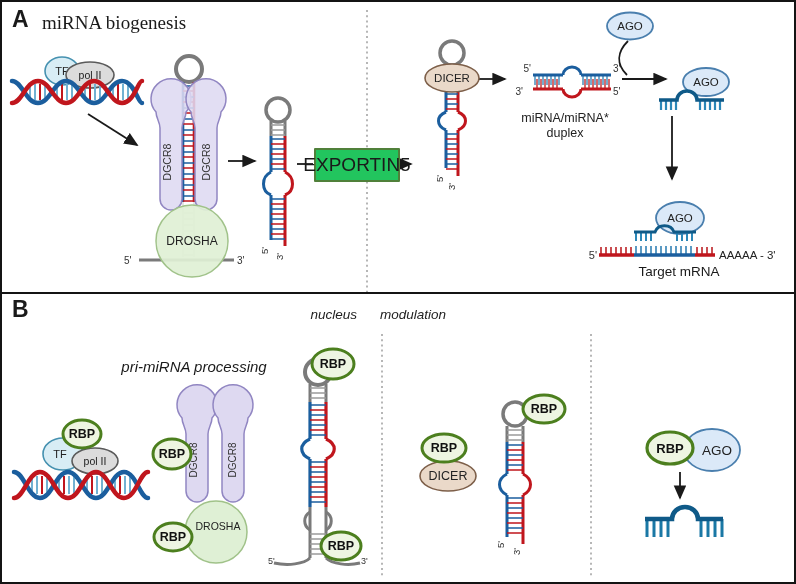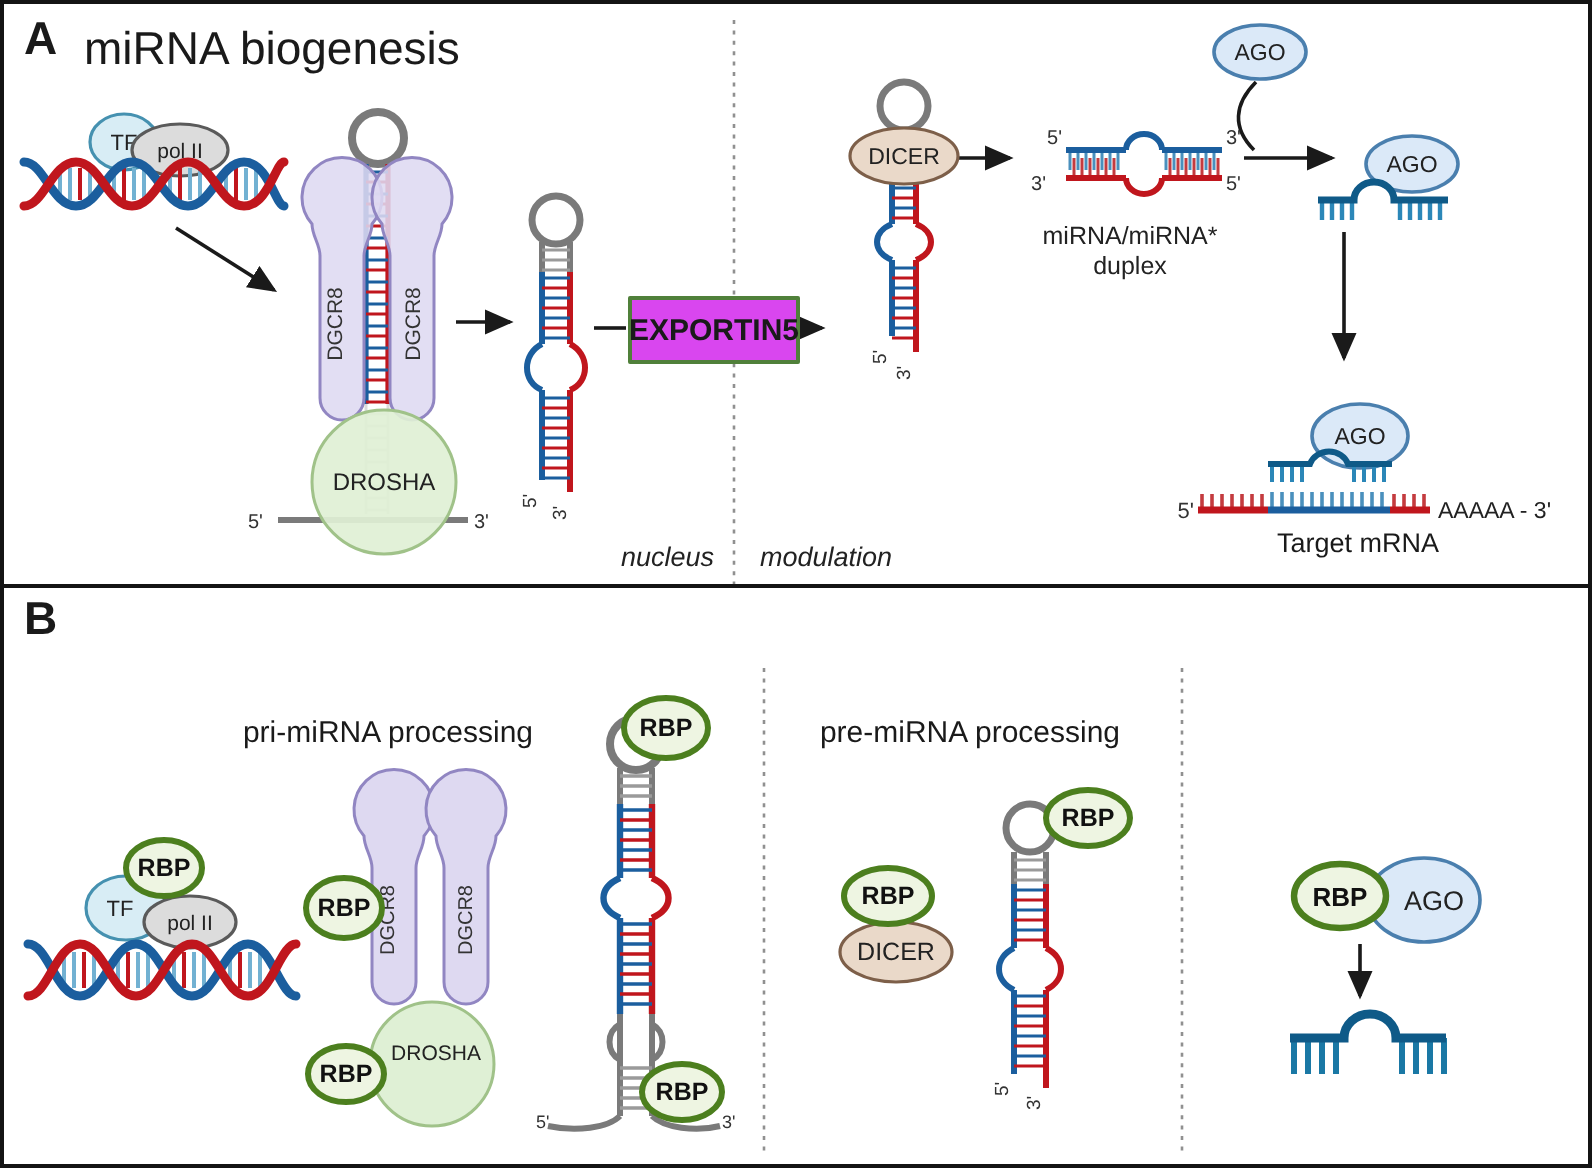--- a/index.html
+++ b/index.html
@@ -4,25 +4,25 @@
 <style>
   html,body{margin:0;padding:0;background:#ffffff;}
   .figure{position:relative;width:796px;height:584px;box-sizing:border-box;border:2px solid #141414;
           background:#fff;font-family:"Liberation Sans",sans-serif;color:#1a1a1a;overflow:hidden;}
   .abs{position:absolute;}
   .panel{position:absolute;left:0;width:796px;}
   #panelA{top:0;height:290px;}
   #panelB{top:292px;height:290px;}
   .divider{position:absolute;left:0;top:290px;width:796px;height:2px;background:#141414;z-index:4;}
   .ptag{font-size:23px;font-weight:bold;line-height:1;}
-  .ptitle{font-size:23px;line-height:1;}
-  .sect{font-size:15px;text-align:center;width:210px;}
-  .comp{font-style:italic;font-size:13.5px;color:#222;}
-  .exportin{background:#d946ef;border:2px solid #50803a;font-size:15px;display:flex;
-            align-items:center;justify-content:center;z-index:3;border-radius:1px;font-weight:bold;}
+  .ptitle{font-size:19px;line-height:1;font-family:Liberation Serif, serif;}
+  .sect{font-style:italic;font-size:15px;text-align:center;width:210px;}
+  .comp{font-style:italic;font-size:13.5px;color:#222;margin-top:36px;}
+  .exportin{background:#22c55e;border:2px solid #50803a;font-size:19px;display:flex;
+            align-items:center;justify-content:center;z-index:3;border-radius:1px;}
   svg{position:absolute;overflow:visible;z-index:2;}
   svg text{font-family:"Liberation Sans",sans-serif;}
   .overlay{left:0;top:0;z-index:1;pointer-events:none;}
   .mol{font-size:11px;fill:#222;}
   .rbpt{font-weight:bold;font-size:12.5px;fill:#111;}
   .endl{font-size:9.5px;fill:#333;}
 </style>
 </head>
 <body>
 
@@ -182,21 +182,20 @@
       <text x="97" y="82" text-anchor="middle" style="font-size:13.5px" fill="#1a1a1a">Target mRNA</text>
     </svg>
   </div>
 
   <div class="divider"></div>
 
   <div class="panel" id="panelB">
     <div class="abs ptag" style="left:10px;top:4px">B</div>
 
     <div class="abs sect" style="left:87px;top:64px">pri-miRNA processing</div>
-    <div class="abs sect" style="left:378px;top:64px">pre-miRNA processing</div>
 
     <svg style="left:8px;top:123px" width="150" height="92">
       <ellipse cx="53" cy="37" rx="20" ry="16" fill="#d8edf5" stroke="#4591b0" stroke-width="1.6"></ellipse>
       <text x="50" y="41" text-anchor="middle" class="mol">TF</text>
       <ellipse cx="85" cy="44" rx="23" ry="13" fill="#dcdcdc" stroke="#5a5a5a" stroke-width="1.6"></ellipse>
       <text x="85" y="48" text-anchor="middle" style="font-size:10.5px" fill="#222">pol II</text>
       <ellipse cx="72" cy="17" rx="19" ry="14" fill="#eef5e2" stroke="#4c7f1e" stroke-width="3"></ellipse>
       <text x="72" y="21" text-anchor="middle" class="rbpt">RBP</text>
       <g transform="translate(2,50)">
         <g stroke="#72b1d2" stroke-width="2">

